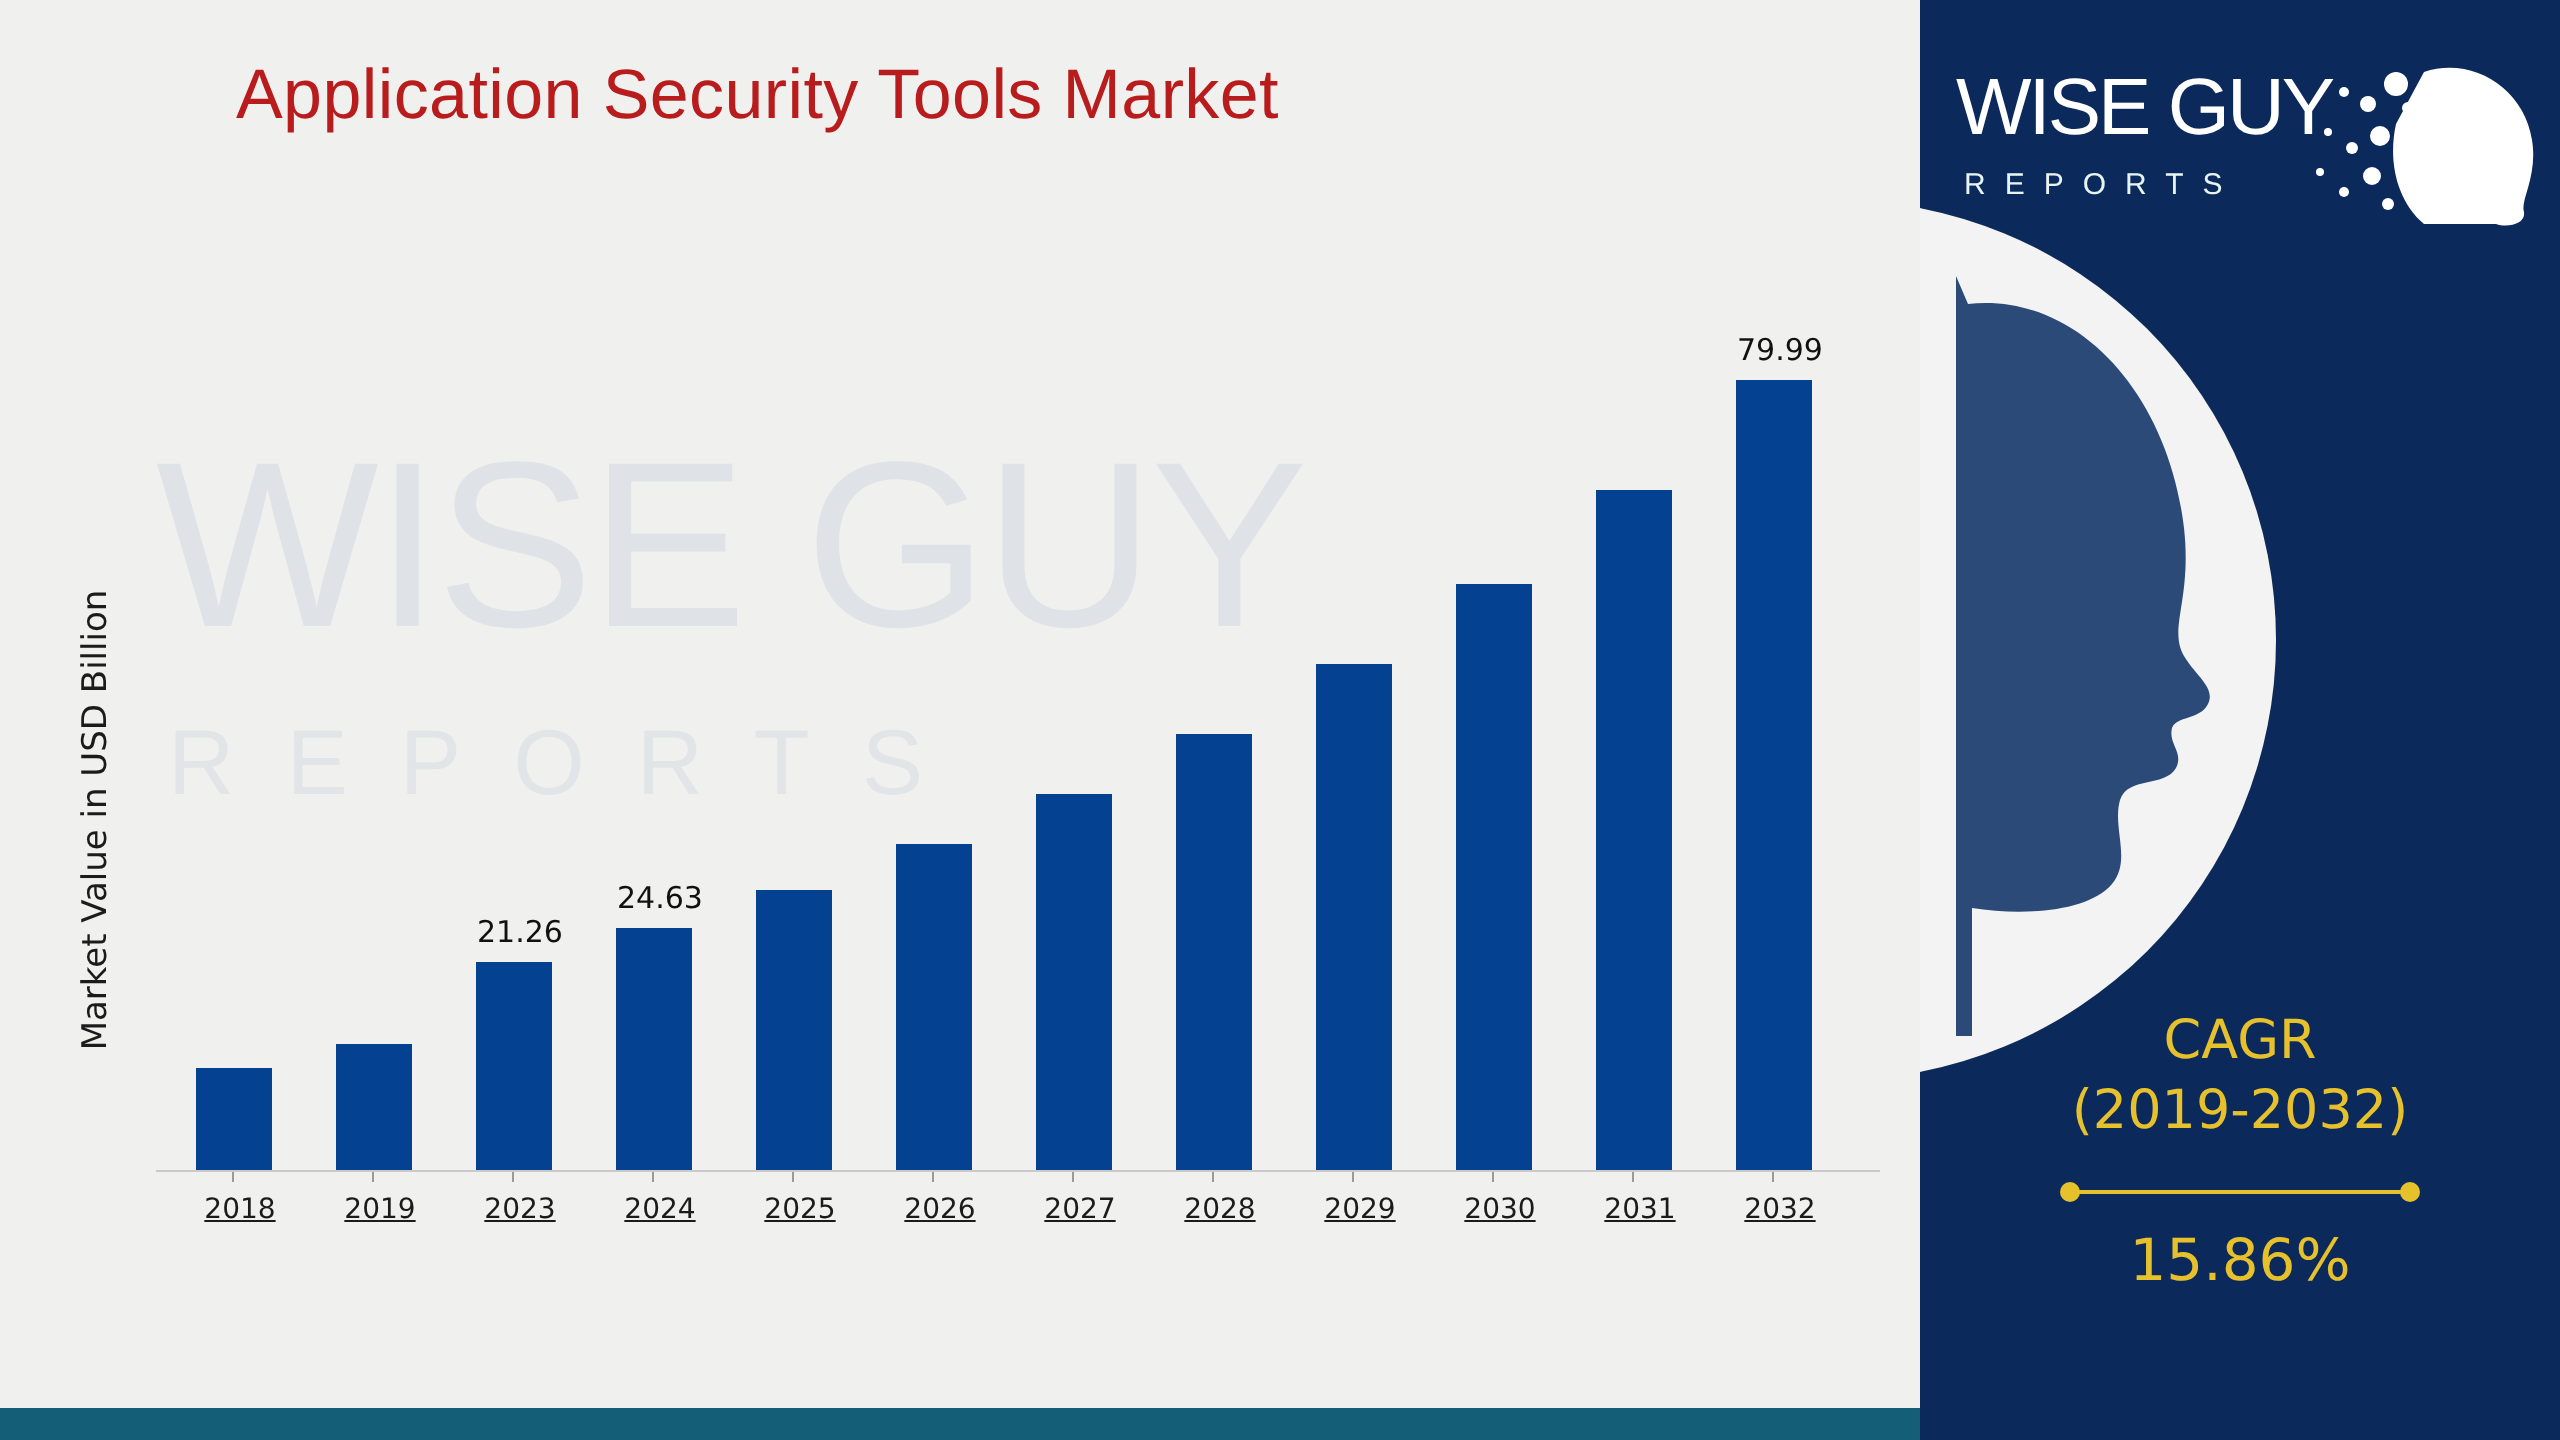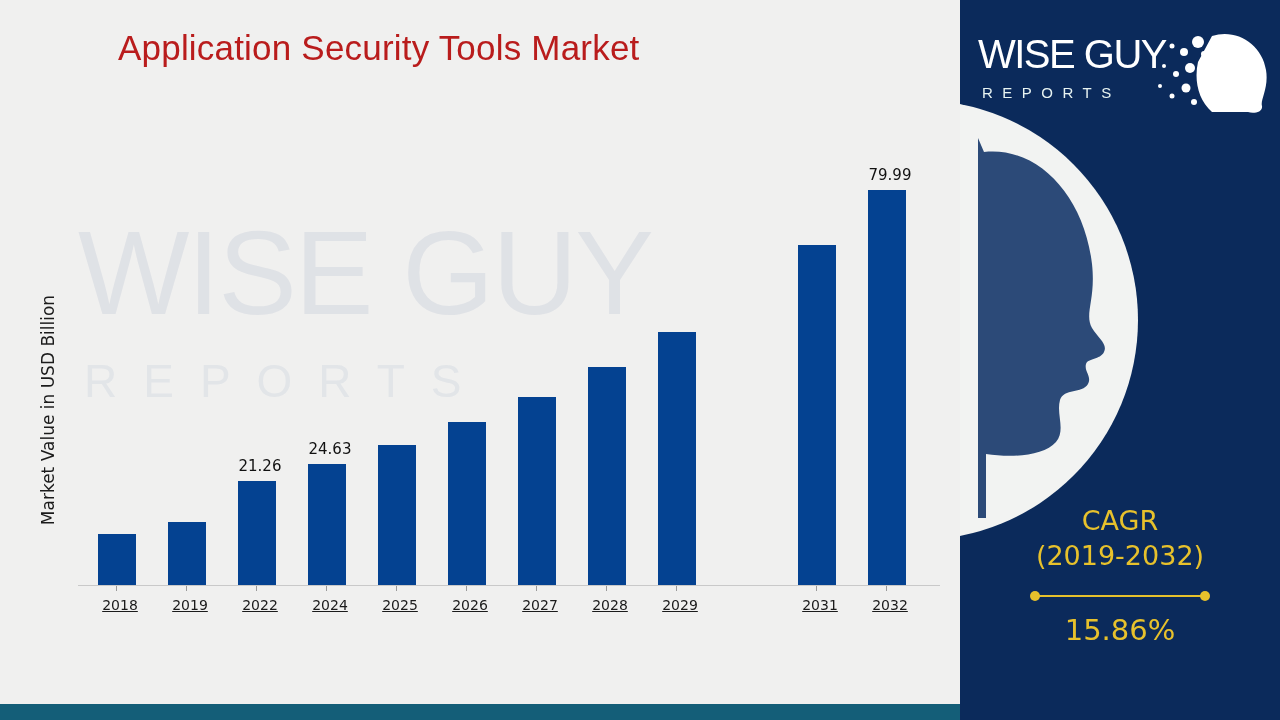--- a/index.html
+++ b/index.html
@@ -256,21 +256,21 @@
       </div>
       <div class="bar-group" style="left: 82px;">
         <div class="bar" style="height: 64px; background: rgb(4, 66, 145);"></div>
         <div class="tick"></div>
         <div class="bar-label">2019</div>
       </div>
       <div class="bar-group" style="left: 152px;">
         <div class="bar" style="height: 105px; background: rgb(4, 66, 145);"></div>
         <div class="bar-value" style="bottom: 111px;">21.26</div>
         <div class="tick"></div>
-        <div class="bar-label">2022</div>
+        <div class="bar-label">2023</div>
       </div>
       <div class="bar-group" style="left: 222px;">
         <div class="bar" style="height: 122px; background: rgb(4, 66, 145);"></div>
         <div class="bar-value" style="bottom: 128px;">24.63</div>
         <div class="tick"></div>
         <div class="bar-label">2024</div>
       </div>
       <div class="bar-group" style="left: 292px;">
         <div class="bar" style="height: 141px; background: rgb(4, 66, 145);"></div>
         <div class="tick"></div>
@@ -288,20 +288,25 @@
       </div>
       <div class="bar-group" style="left: 502px;">
         <div class="bar" style="height: 219px; background: rgb(4, 66, 145);"></div>
         <div class="tick"></div>
         <div class="bar-label">2028</div>
       </div>
       <div class="bar-group" style="left: 572px;">
         <div class="bar" style="height: 254px; background: rgb(4, 66, 145);"></div>
         <div class="tick"></div>
         <div class="bar-label">2029</div>
+      </div>
+      <div class="bar-group" style="left: 642px;">
+        <div class="bar" style="height: 294px; background: rgb(4, 66, 145);"></div>
+        <div class="tick"></div>
+        <div class="bar-label">2030</div>
       </div>
       <div class="bar-group" style="left: 712px;">
         <div class="bar" style="height: 341px; background: rgb(4, 66, 145);"></div>
         <div class="tick"></div>
         <div class="bar-label">2031</div>
       </div>
       <div class="bar-group" style="left: 782px;">
         <div class="bar" style="height: 396px; background: rgb(4, 66, 145);"></div>
         <div class="bar-value" style="bottom: 402px;">79.99</div>
         <div class="tick"></div>

